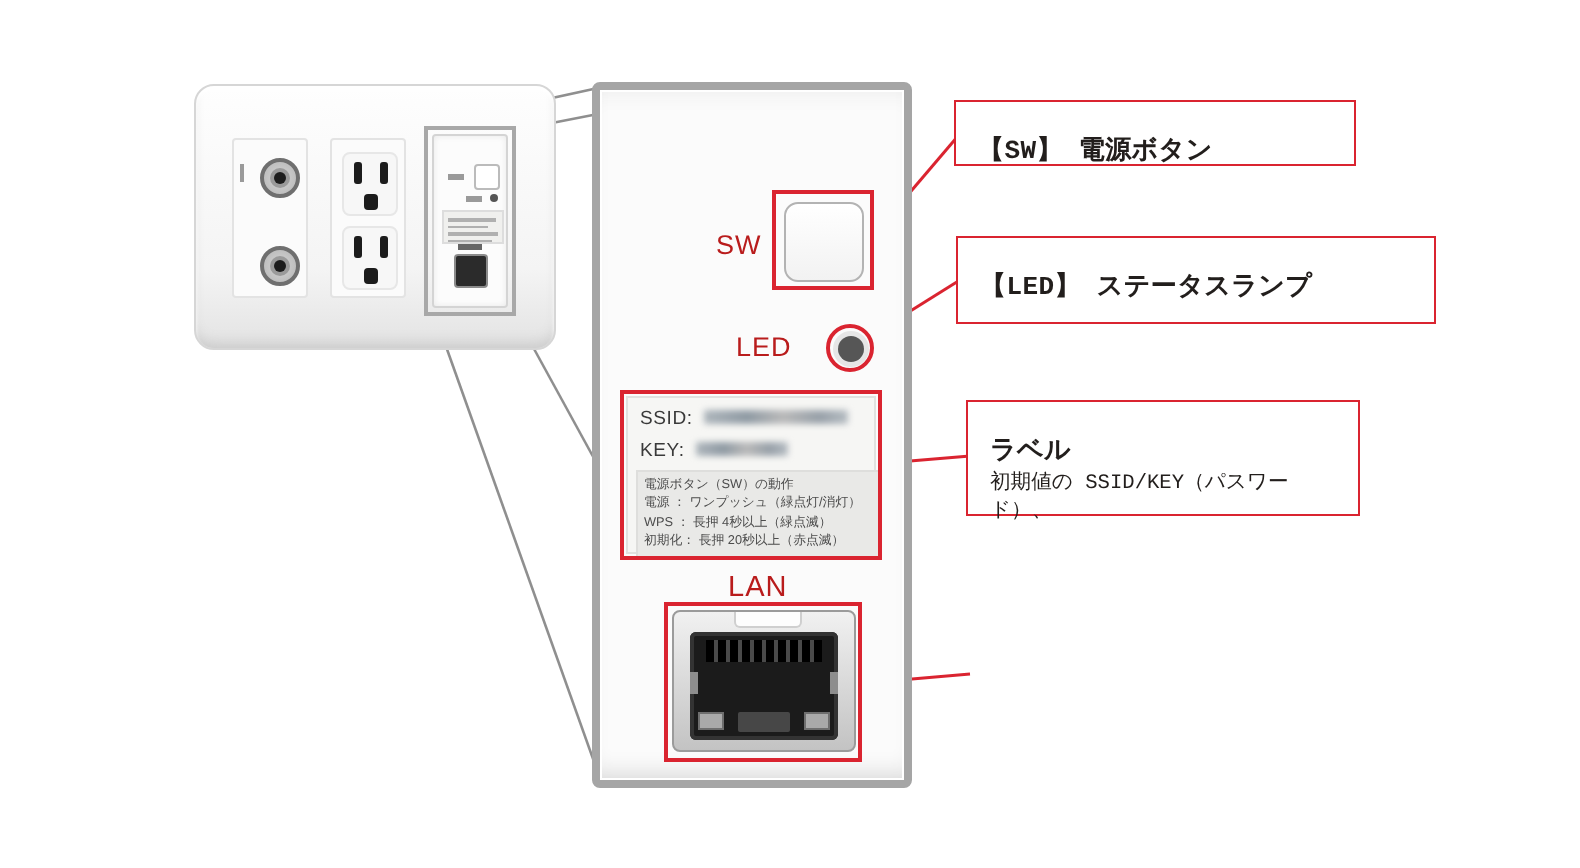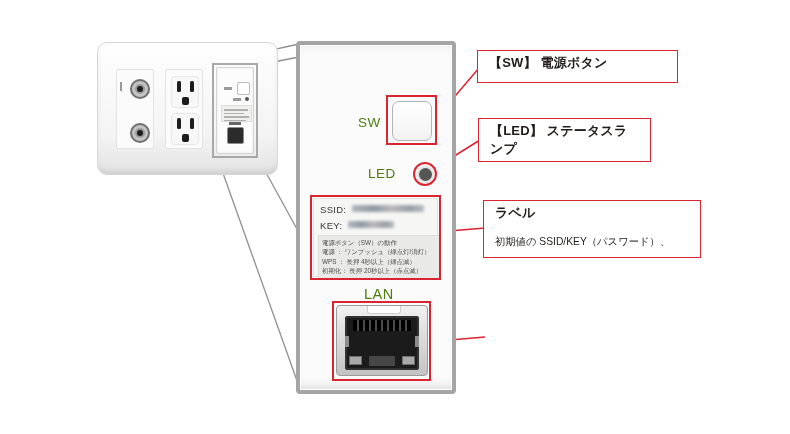--- a/index.html
+++ b/index.html
@@ -28,21 +28,21 @@
   .mini-device{left:216px;top:67px;width:38px;height:87px;background:#fcfcfc;border:1px solid #d4d4d4;
                border-radius:2px;box-shadow:inset 0 0 3px #e8e8e8;}
   .mini-label-block{left:4px;top:37px;width:31px;height:17px;background:#f0f0ee;border:1px solid #dddddd;}
   .mini-line{position:absolute;left:2px;height:1.5px;background:#b0b0b0;}
   .mini-jack{left:10px;top:59px;width:17px;height:17px;background:#2b2b2b;border:1px solid #8b8b8b;border-radius:2px;}
 
   
   .device-panel{left:296px;top:41px;width:160px;height:353px;background:#fbfbfb;
                 border:4px solid var(--panelborder);border-radius:4px;
                 box-shadow:inset 0 0 0 1px #ffffff, inset 0 -10px 12px -8px #d2d2d2, inset 0 10px 12px -10px #eaeaea;}
-  .dev-label{font-size:13.5px;color:#4d7c0f;letter-spacing:.5px;}
+  .dev-label{font-size:13.5px;color:#b91c1c;letter-spacing:.5px;}
   .sw-button{left:92px;top:56px;width:40px;height:40px;background:linear-gradient(#ffffff,#f2f2f2);
              border:1.5px solid #b3b3b3;border-radius:7px;}
   .led-dot{left:119px;top:123px;width:13px;height:13px;border-radius:50%;background:#565656;
            box-shadow:0 0 0 2.5px #e6e6e6;}
   .hl-rect{border:2px solid var(--accent);}
   .hl-circle{border:2px solid var(--accent);border-radius:50%;}
 
   .label-card{left:13px;top:153px;width:125px;height:79px;background:#f6f6f4;border:1px solid #e1e1df;}
   .kv-row{position:absolute;left:6px;font-size:9.5px;color:#3a3a3a;letter-spacing:.3px;}
   .blur-redact{position:absolute;height:7px;border-radius:1px;filter:blur(1.6px);
@@ -58,21 +58,21 @@
   .lan-cavity{position:absolute;left:8px;top:10px;width:74px;height:54px;background:#1b1b1b;
               border-radius:3px;box-shadow:inset 0 0 0 2px #333333;}
   .lan-pins{position:absolute;left:8px;top:4px;width:58px;height:11px;
             background:repeating-linear-gradient(90deg,#000 0 4px,#4a4a4a 4px 6px);}
   .lan-clip{position:absolute;width:4px;height:11px;background:#8d8d8d;}
   .lan-tab{position:absolute;left:24px;bottom:4px;width:26px;height:10px;background:#474747;border-radius:1px;}
   .lan-foot{position:absolute;bottom:5px;width:11px;height:7px;background:#a9a9a9;border:1px solid #6e6e6e;}
 
   
   .ann{position:absolute;background:#ffffff;border:1.7px solid var(--accent);box-sizing:border-box;
-       padding:3px 11px;}
+       padding:15px 11px;font-family:Liberation Mono, monospace;}
   .ann .t{font-weight:bold;font-size:13px;letter-spacing:.2px;}
   .ann .d{font-size:10.3px;line-height:1.4;margin-top:2px;}
   svg.lines{position:absolute;left:0;top:0;pointer-events:none;}
 </style>
 </head>
 <body>
 
 <div class="canvas">
 
   <svg class="lines" width="790" height="434" viewBox="0 0 790 434">
@@ -164,23 +164,23 @@
         <div class="lan-foot" style="right:4px;"></div>
       </div>
     </div>
     <div class="abs hl-rect" style="left:32px;top:256px;width:99px;height:80px;"></div>
   </div>
 
   <div class="ann" style="left:477px;top:50px;width:201px;height:33px;">
     <div class="t">【SW】 電源ボタン</div>
   </div>
 
-  <div class="ann" style="left:478px;top:118px;width:173px;height:44px;">
+  <div class="ann" style="left:478px;top:118px;width:240px;height:44px;">
     <div class="t">【LED】 ステータスランプ</div>
   </div>
 
-  <div class="ann" style="left:483px;top:200px;width:218px;height:58px;">
+  <div class="ann" style="left:483px;top:200px;width:197px;height:58px;">
     <div class="t">ラベル</div>
-    <div class="d" style="margin-top:13px;">初期値の SSID/KEY（パスワード）、</div>
+    <div class="d" style="margin-top:1px;">初期値の SSID/KEY（パスワード）、</div>
   </div>
 
 
 </div>
 
 </body></html>

